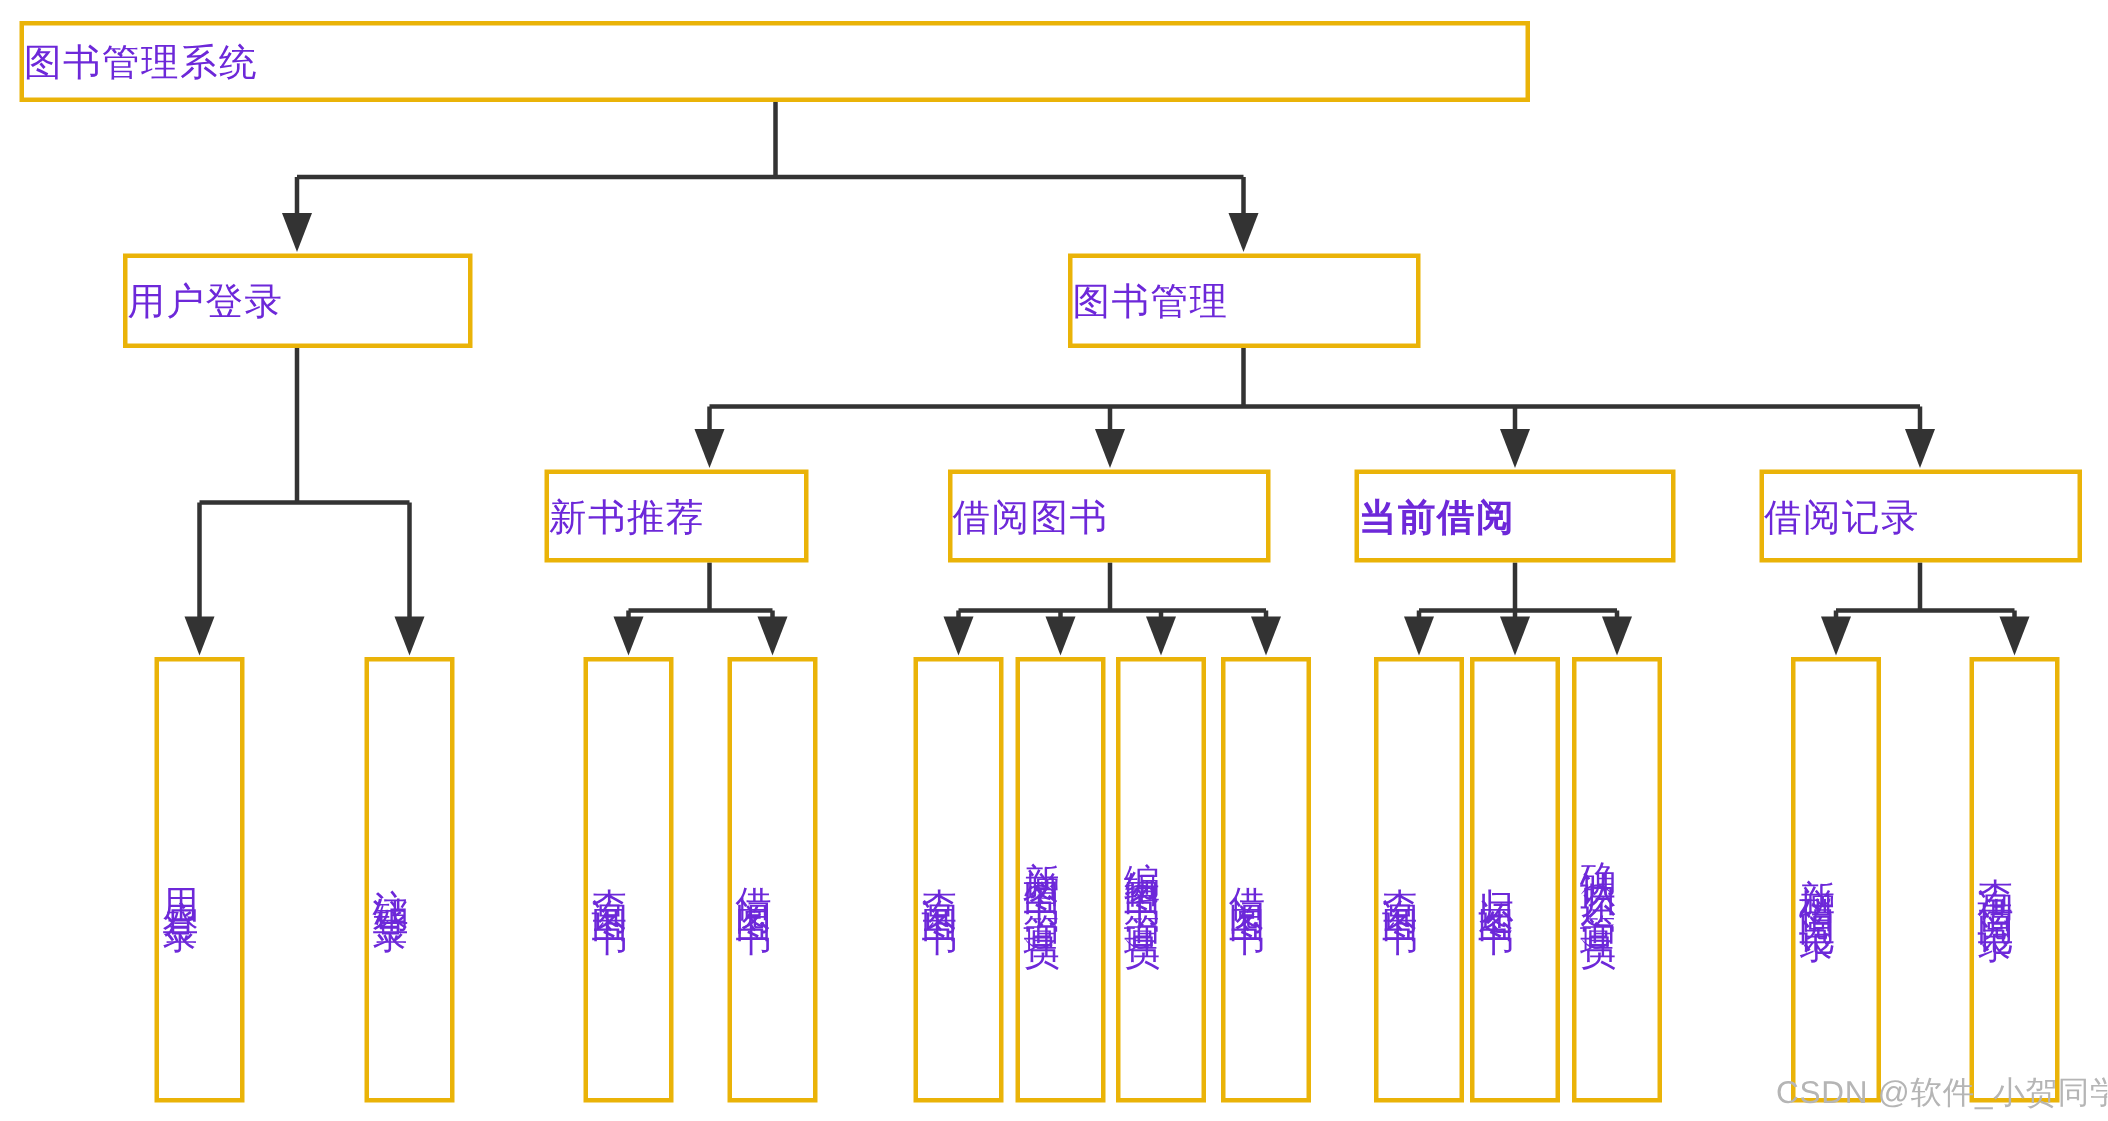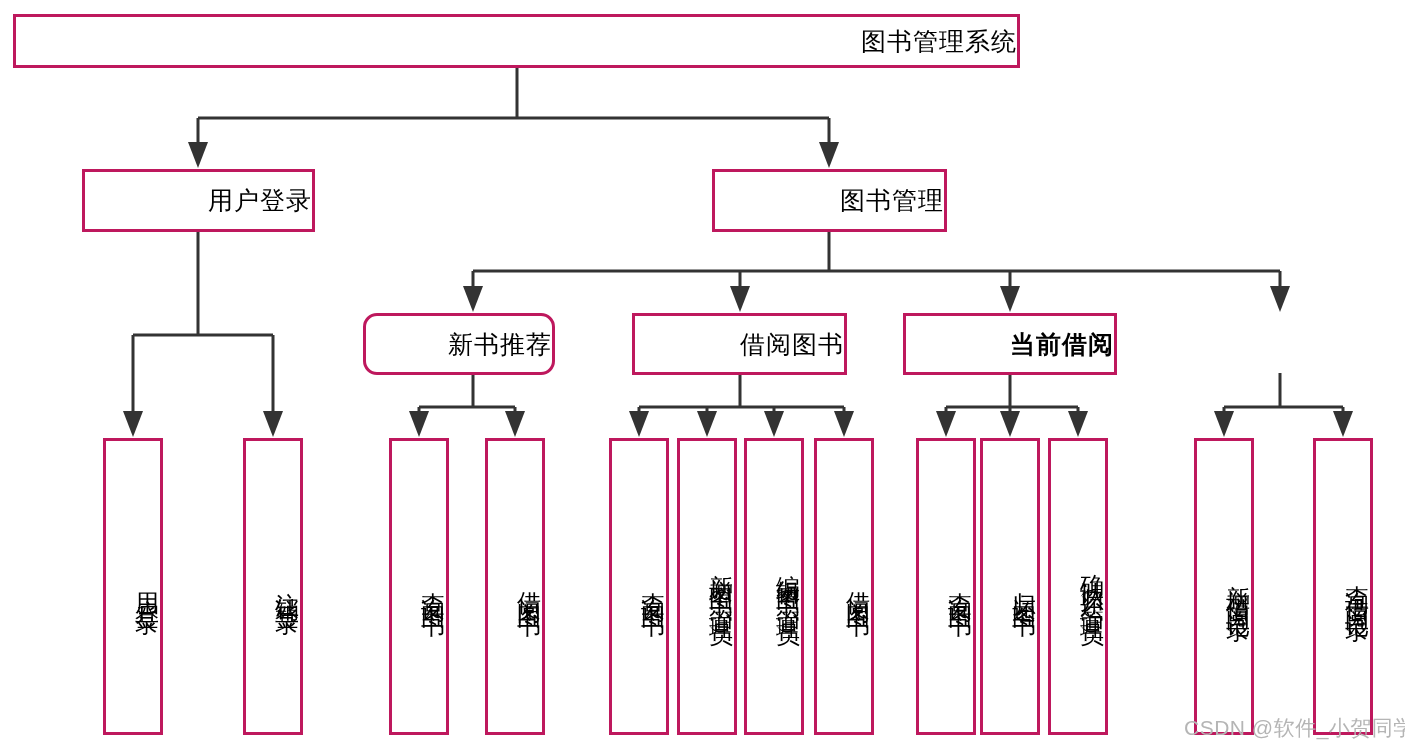--- a/index.html
+++ b/index.html
@@ -13,26 +13,26 @@
   }
   .connectors {
     position: absolute;
     left: 0; top: 0;
     width: 1405px; height: 747px;
     z-index: 1;
   }
   .node {
     position: absolute;
     box-sizing: border-box;
-    border: 3px solid #be185d;
+    border: 3px solid #eab308;
     background: #ffffff;
     display: flex;
     align-items: center;
-    justify-content: flex-end;
-    color: #000000;
+    justify-content: flex-start;
+    color: #6d28d9;
     z-index: 2;
   }
   .hlabel {
     font-size: 25px;
     letter-spacing: 1px;
     white-space: nowrap;
   }
   .vtext {
     writing-mode: vertical-rl;
     font-size: 24px;
@@ -105,28 +105,31 @@
     <span class="hlabel">图书管理系统</span>
   </div>
 
   <div class="node lvl2a">
     <span class="hlabel">用户登录</span>
   </div>
   <div class="node lvl2b">
     <span class="hlabel">图书管理</span>
   </div>
 
-  <div class="node lvl3" style="left:363px;width:192px;border-radius:14px;">
+  <div class="node lvl3" style="left:363px;width:176px;">
     <span class="hlabel">新书推荐</span>
   </div>
   <div class="node lvl3" style="left:632px;width:215px;">
     <span class="hlabel">借阅图书</span>
   </div>
   <div class="node lvl3" style="left:903px;width:214px;font-weight:bold;">
     <span class="hlabel">当前借阅</span>
+  </div>
+  <div class="node lvl3" style="left:1173px;width:215px;">
+    <span class="hlabel">借阅记录</span>
   </div>
 
   <div class="node leaf" style="left:103px;">
     <span class="vtext">用户登录</span>
   </div>
   <div class="node leaf" style="left:243px;">
     <span class="vtext">注销登录</span>
   </div>
 
   <div class="node leaf" style="left:389px;">

